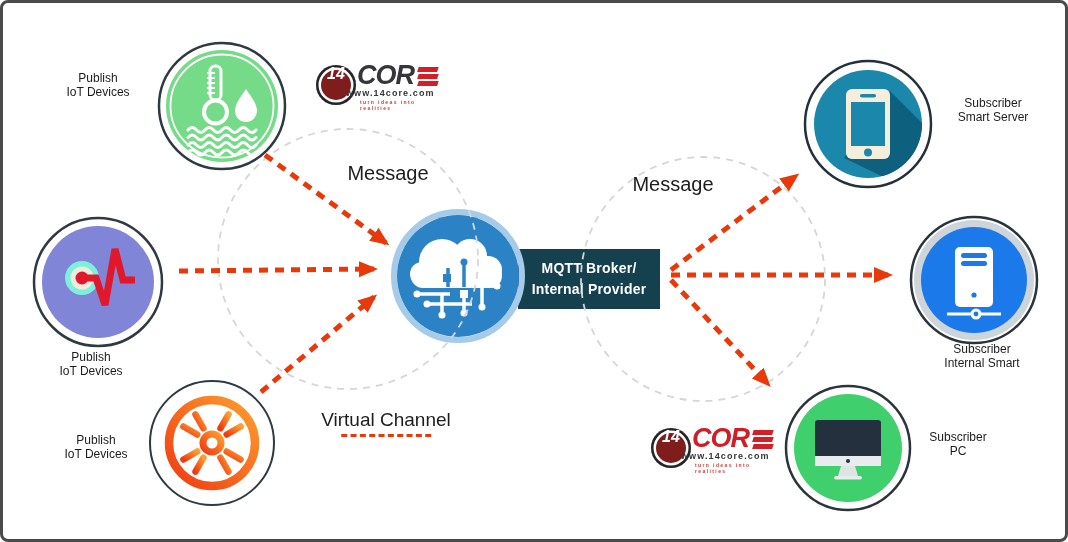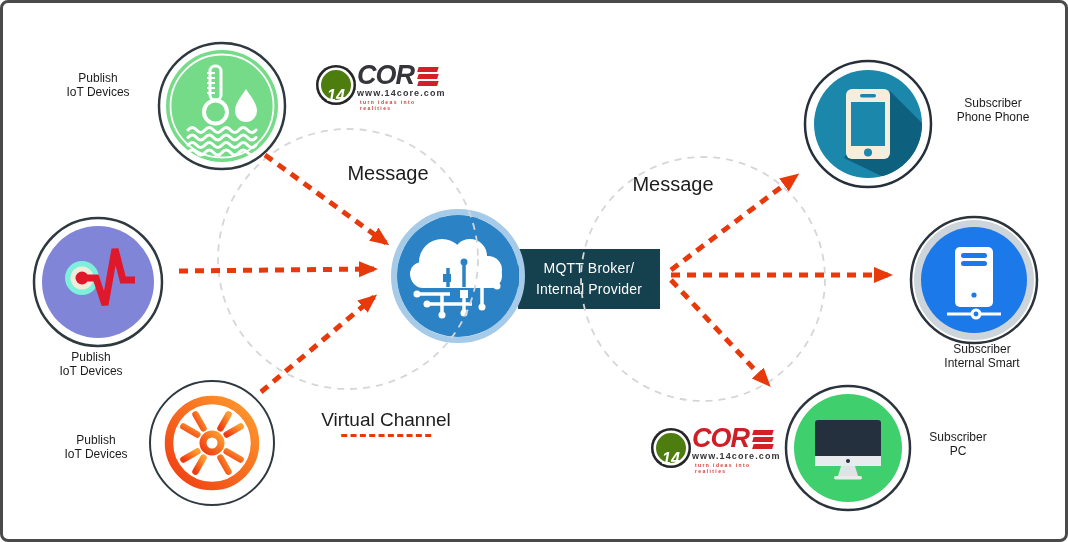--- a/index.html
+++ b/index.html
@@ -15,39 +15,39 @@
   .lbl-pub{font-size:12px;}
   .lbl-msg{font-size:20px;}
   .lbl-vc{font-size:19px;margin-left:23px;}
   .vc-dash{width:90px;border-top:3.5px dashed #e8390b;margin:3px auto 2px auto;height:0;}
   .icon-node{position:absolute;width:140px;height:140px;}
   .icon-node svg{width:100%;height:100%;display:block;}
   .overlay{position:absolute;left:0;top:0;pointer-events:none;z-index:10;}
   .broker-box{
     position:absolute;left:515px;top:246px;width:142px;height:60px;background:#15404e;
     display:flex;flex-direction:column;align-items:center;justify-content:center;
-    color:#fff;font-size:14px;font-weight:400;line-height:1.5;z-index:2;letter-spacing:.2px;
+    color:#fff;font-size:14px;font-weight:700;line-height:1.5;z-index:2;letter-spacing:.2px;
   }
   .z3{z-index:3;}
   
   .logo{position:absolute;width:130px;height:46px;z-index:4;}
   .logo-circle{
     position:absolute;left:2px;top:2px;width:40px;height:40px;border-radius:50%;
-    background:#4d7c0f;box-shadow:inset 0 0 0 2.5px #24242a, inset 0 0 0 5px #ffffff;
-    display:flex;align-items:flex-end;justify-content:center;
+    background:#7f1d1d;box-shadow:inset 0 0 0 2.5px #24242a, inset 0 0 0 5px #ffffff;
+    display:flex;align-items:flex-start;justify-content:center;
     color:#fff;font-size:16px;font-weight:bold;font-style:italic;
   }
   .logo-core{
     position:absolute;left:43px;top:-3px;font-size:27px;font-weight:bold;font-style:italic;
     letter-spacing:-1px;color:#35353b;transform:scaleY(1.05);
   }
   .logo--red .logo-core{color:#cf1f26;}
   .logo-e{position:absolute;left:104px;top:4px;}
   .logo-e i{display:block;width:20px;height:4.5px;background:#d41f26;margin-bottom:2.5px;transform:skewX(-18deg);}
-  .logo-url{position:absolute;left:43px;top:25px;font-size:9px;font-weight:bold;color:#35353b;letter-spacing:1.1px;}
+  .logo-url{position:absolute;left:32px;top:25px;font-size:9px;font-weight:bold;color:#35353b;letter-spacing:1.1px;}
   .logo-tag{position:absolute;left:46px;top:36px;font-size:5px;font-weight:bold;color:#d43a33;letter-spacing:1.4px;}
 </style>
 </head>
 <body>
 
 <div class="stage">
 
   <div class="broker-box">
     <span>MQTT Broker/</span>
     <span>Internal Provider</span>
@@ -241,21 +241,21 @@
   <div class="lbl lbl-msg" style="left:385px;top:159px;">Message</div>
   <div class="lbl lbl-msg" style="left:670px;top:170px;">Message</div>
 
   <div class="lbl lbl-vc" style="left:360px;top:406px;">
     <div>Virtual Channel</div>
     <div class="vc-dash"></div>
   </div>
 
   <div class="lbl lbl-pub" style="left:990px;top:94px;">
     <div>Subscriber</div>
-    <div>Phone Phone</div>
+    <div>Smart Server</div>
   </div>
   <div class="lbl lbl-pub" style="left:979px;top:340px;">
     <div>Subscriber</div>
     <div>Internal Smart</div>
   </div>
   <div class="lbl lbl-pub" style="left:955px;top:428px;">
     <div>Subscriber</div>
     <div>PC</div>
   </div>
 

